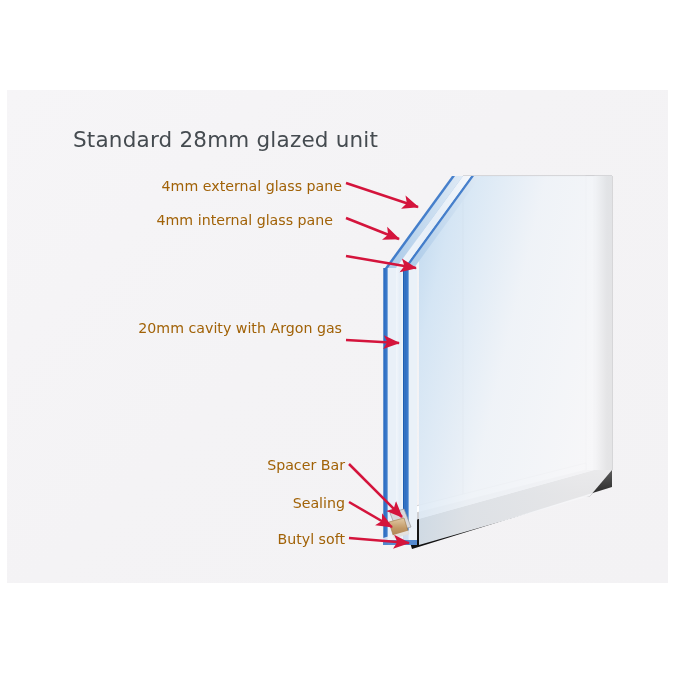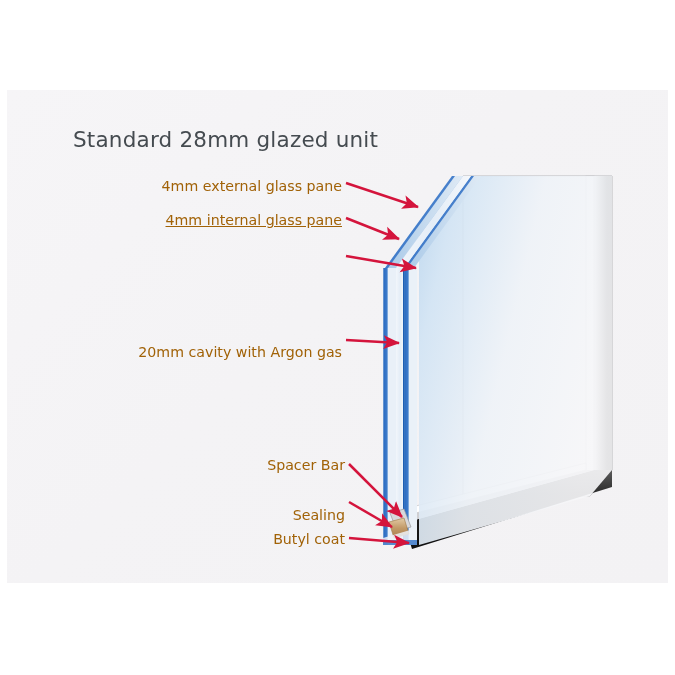--- a/index.html
+++ b/index.html
@@ -144,19 +144,19 @@
       <line x1="346" y1="340" x2="399" y2="343"></line>
       <line x1="349" y1="464" x2="402" y2="517"></line>
       <line x1="349" y1="502" x2="392" y2="527"></line>
       <line x1="349" y1="538" x2="409" y2="543"></line>
     </g>
   </svg>
 
   <div class="ttl">Standard 28mm glazed unit</div>
 
   <div class="lbl r" style="left:342px;top:178px;">4mm external glass pane</div>
-  <div class="lbl r" style="left:342px;top:212px;text-decoration:underline;">4mm internal glass pane</div>
-  <div class="lbl r" style="left:342px;top:344px;">20mm cavity with Argon gas</div>
+  <div class="lbl r" style="left:333px;top:212px;">4mm internal glass pane</div>
+  <div class="lbl r" style="left:342px;top:320px;">20mm cavity with Argon gas</div>
   <div class="lbl r" style="left:345px;top:457px;">Spacer Bar</div>
-  <div class="lbl r" style="left:345px;top:507px;">Sealing</div>
-  <div class="lbl r" style="left:345px;top:531px;">Butyl coat</div>
+  <div class="lbl r" style="left:345px;top:495px;">Sealing</div>
+  <div class="lbl r" style="left:345px;top:531px;">Butyl soft</div>
 
 </div>
 
 </body></html>

